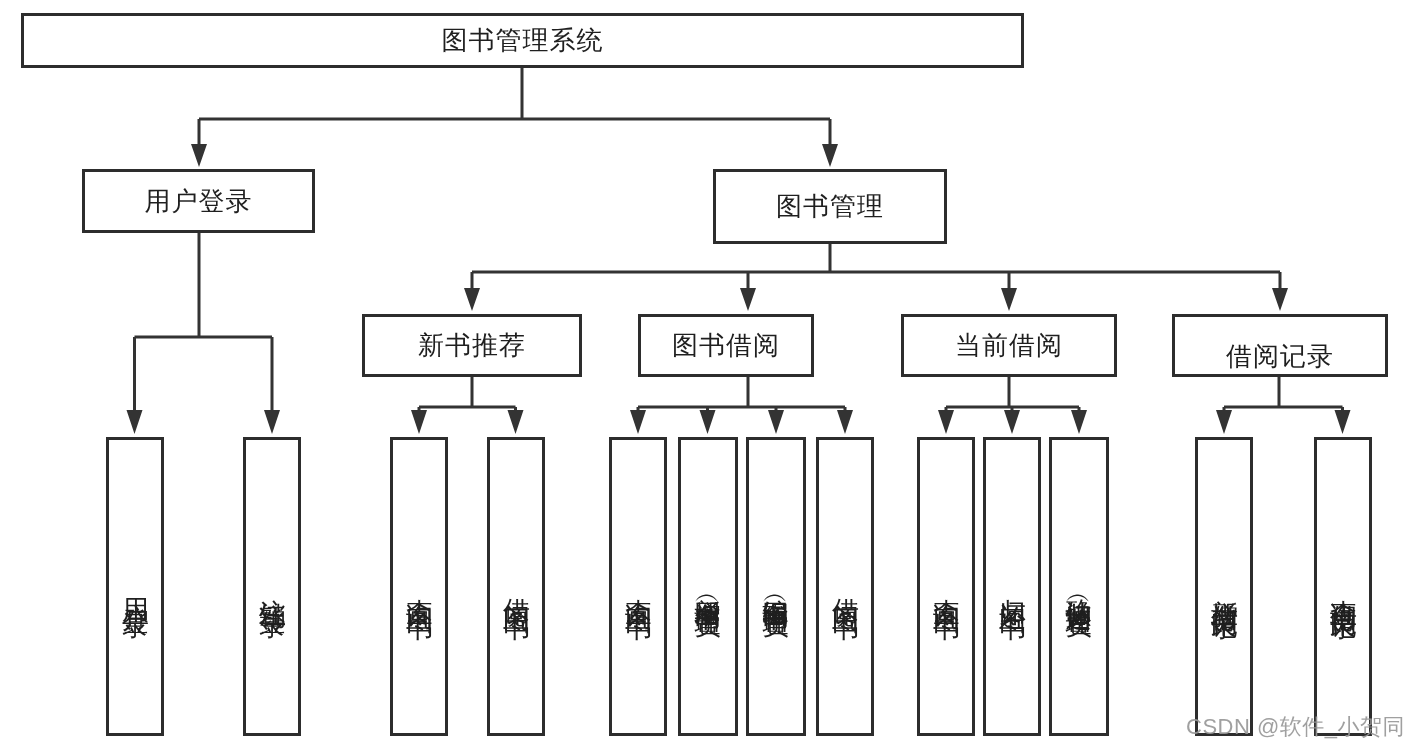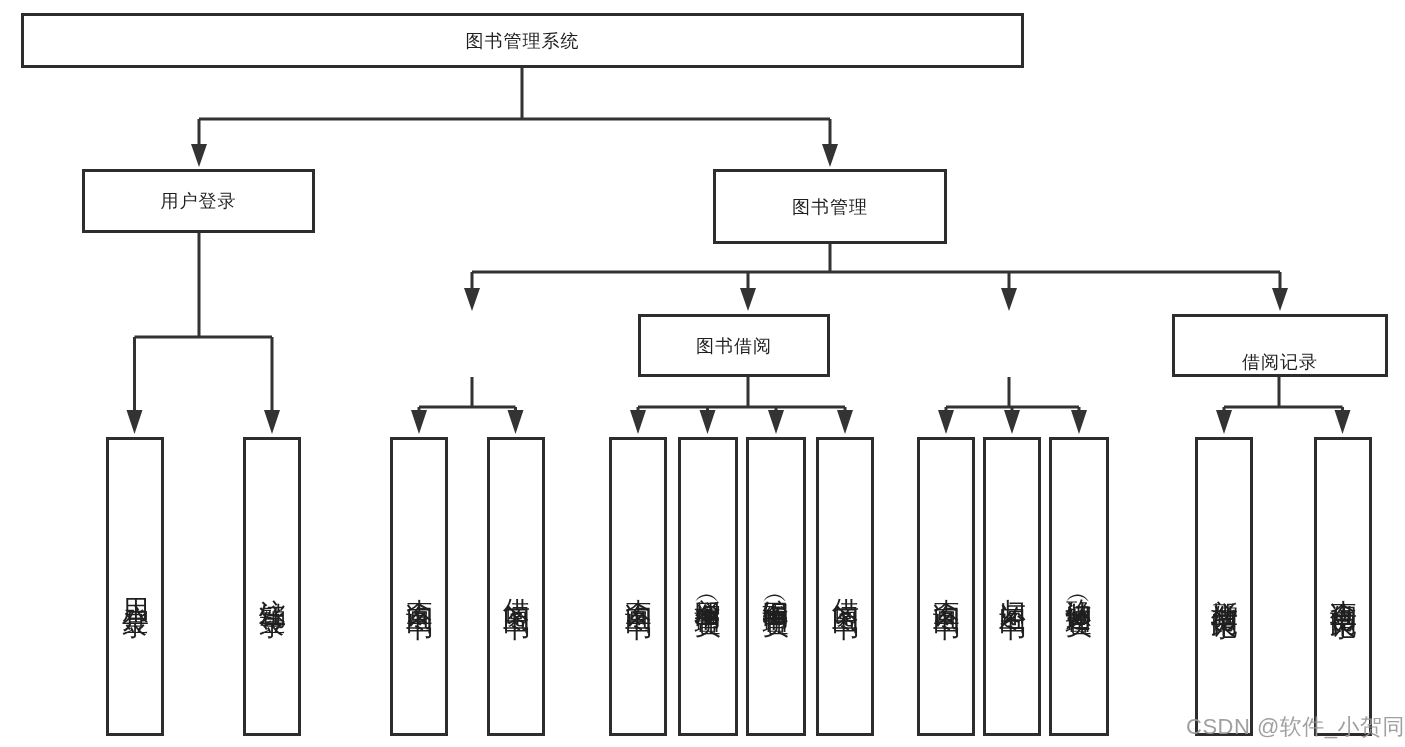--- a/index.html
+++ b/index.html
@@ -25,21 +25,21 @@
     position: absolute;
     box-sizing: border-box;
     border: 3px solid #2d2d2d;
     background: #ffffff;
     display: flex;
     align-items: center;
     justify-content: center;
     color: #1f1f1f;
   }
   .h-node {
-    font-size: 18px;
+    font-size: 26px;
     letter-spacing: 1px;
     white-space: nowrap;
   }
   .v-node {
     top: 437px;
     height: 299px;
     width: 58px;
   }
   .v-node .vtxt {
     writing-mode: vertical-rl;
@@ -108,22 +108,28 @@
     <span>图书管理系统</span>
   </div>
 
   <div class="node h-node" style="left:82px; top:169px; width:233px; height:64px;">
     <span>用户登录</span>
   </div>
   <div class="node h-node" style="left:713px; top:169px; width:234px; height:75px;">
     <span>图书管理</span>
   </div>
 
-  <div class="node h-node" style="left:638px; top:314px; width:192px; height:63px;">
+  <div class="node h-node" style="left:362px; top:314px; width:220px; height:63px;">
+    <span>新书推荐</span>
+  </div>
+  <div class="node h-node" style="left:638px; top:314px; width:176px; height:63px;">
     <span>图书借阅</span>
+  </div>
+  <div class="node h-node" style="left:901px; top:314px; width:216px; height:63px;">
+    <span>当前借阅</span>
   </div>
   <div class="node h-node" style="left:1172px; top:314px; width:216px; height:63px;align-items:flex-end;">
     <span>借阅记录</span>
   </div>
 
   <div class="node v-node" style="left:106px;">
     <span class="vtxt">用户登录</span>
   </div>
   <div class="node v-node" style="left:243px;">
     <span class="vtxt">注销登录</span>

